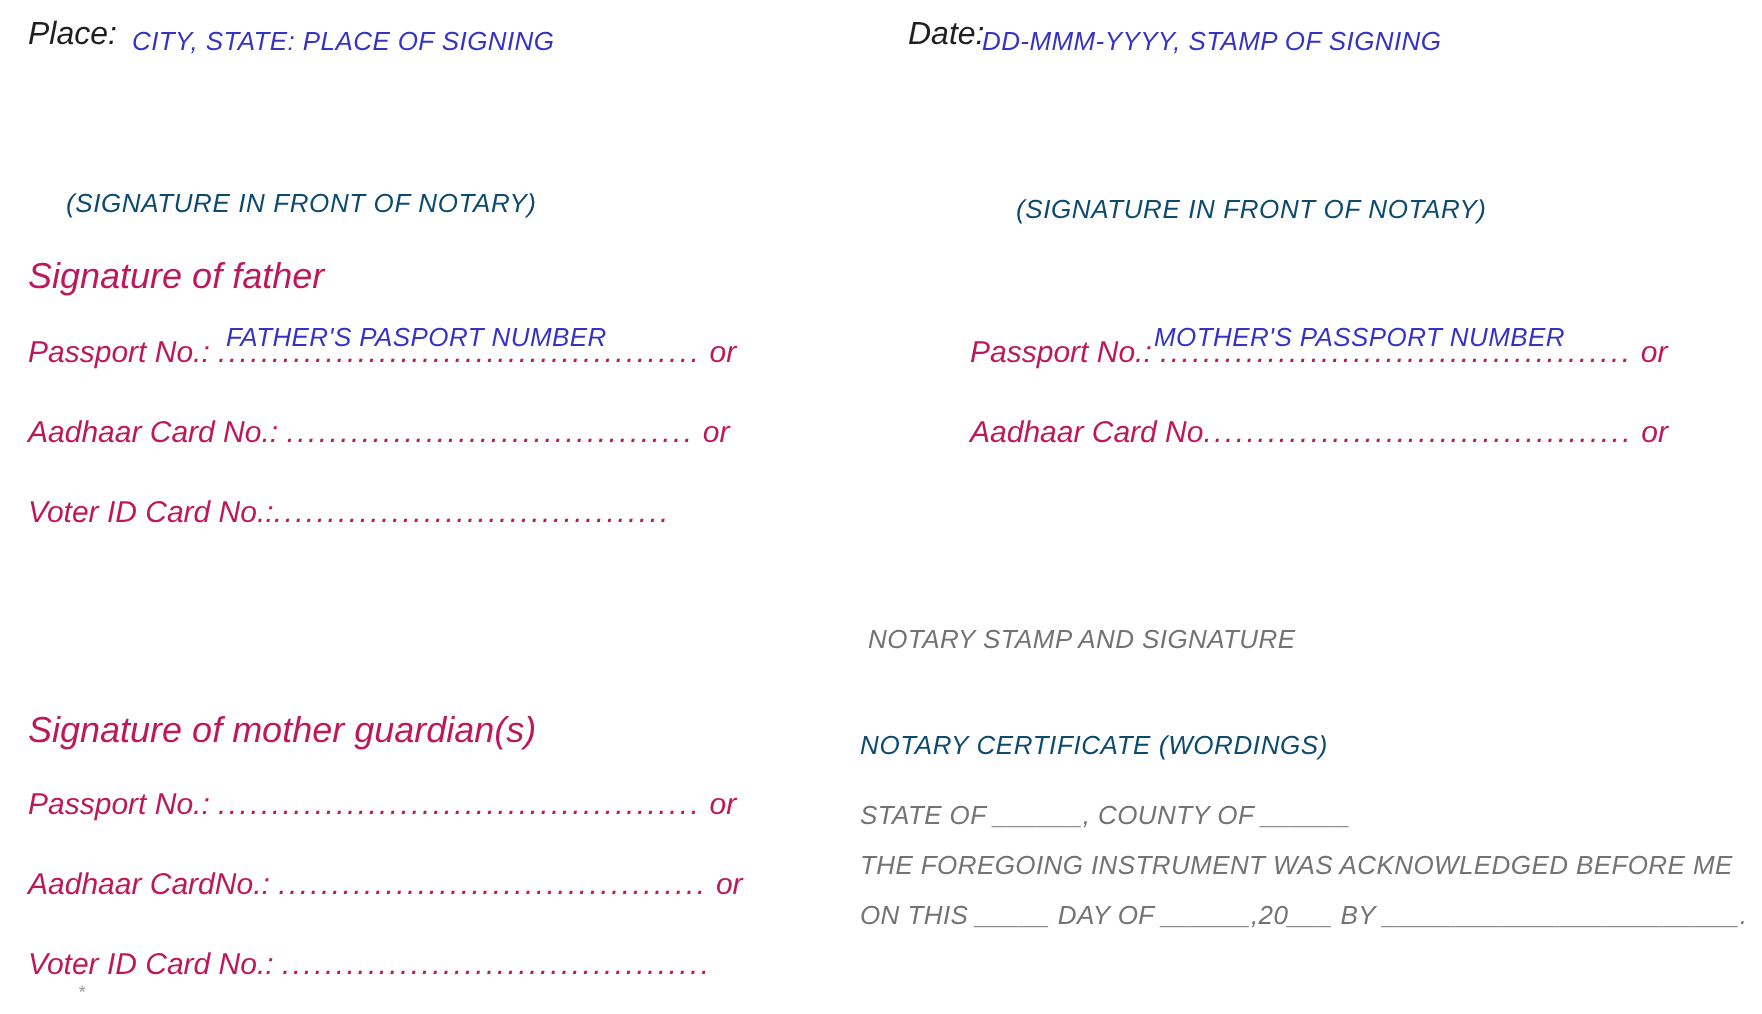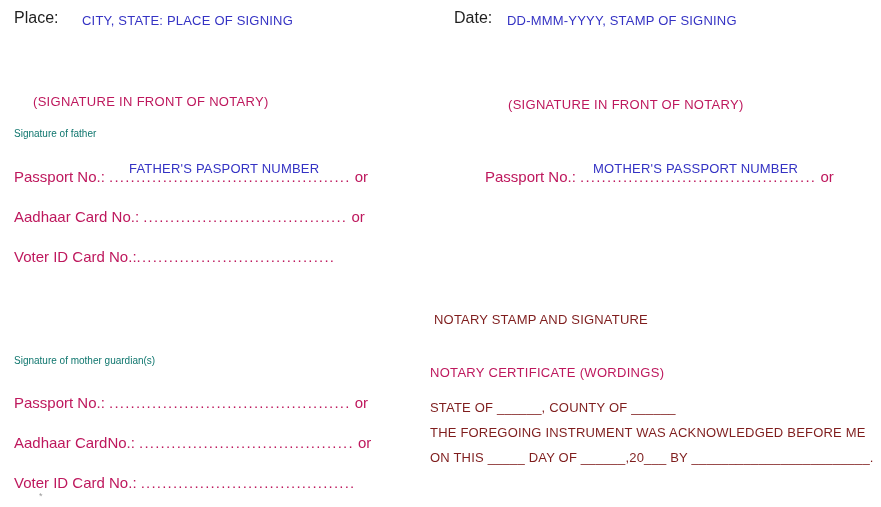--- a/index.html
+++ b/index.html
@@ -2,27 +2,28 @@
 <html><head>
 <meta charset="utf-8">
 <style>
   html,body{margin:0;padding:0;background:#ffffff;}
   #page{
     position:relative;
     width:881px;height:507px;
     background:#ffffff;
     font-family:"Liberation Sans", sans-serif;
     overflow:hidden;
+    font-style:italic;
   }
   .abs{position:absolute;white-space:nowrap;}
   .black-lg{font-size:16px;color:#1f1f1f;}
-  .black-md{font-size:10px;color:#0f766e;}
-  .blue-caps{font-size:13px;color:#3533c4;letter-spacing:0.2px;margin-left:16px;}
-  .gray-caps{font-size:13px;color:#be185d;letter-spacing:0.3px;}
-  .orange-caps{font-size:13px;color:#7f1d1d;letter-spacing:0.2px;}
+  .black-md{font-size:18px;color:#be185d;}
+  .blue-caps{font-size:13px;color:#3533c4;letter-spacing:0.2px;}
+  .gray-caps{font-size:13px;color:#0c4a6e;letter-spacing:0.3px;}
+  .orange-caps{font-size:13px;color:#737373;letter-spacing:0.2px;}
   .dots{letter-spacing:1.2px;}
   .row{font-size:15px;color:#be185d;}
   .footnote{font-size:9px;color:#9a9a9a;}
 </style>
 </head>
 <body>
 
 <div id="page">
 
   <span class="abs black-lg" style="left:14px;top:9px">Place:</span>
@@ -38,20 +39,21 @@
 
   <div class="abs row" style="left:14px;top:208px"><span>Aadhaar Card No.: </span><span class="dots">......................................</span><span> or</span></div>
 
   <div class="abs row" style="left:14px;top:248px"><span>Voter ID Card No.:</span><span class="dots">.....................................</span></div>
 
   <span class="abs gray-caps" style="left:508px;top:97px">(SIGNATURE IN FRONT OF NOTARY)</span>
 
   <div class="abs row" style="left:485px;top:168px"><span>Passport No.: </span><span class="dots">............................................</span><span> or</span></div>
   <span class="abs blue-caps" style="left:577px;top:161px">MOTHER'S PASSPORT NUMBER</span>
 
+  <div class="abs row" style="left:485px;top:208px"><span>Aadhaar Card No</span><span class="dots">........................................</span><span> or</span></div>
 
 
   <span class="abs orange-caps" style="left:434px;top:312px">NOTARY STAMP AND SIGNATURE</span>
 
   <span class="abs black-md" style="left:14px;top:355px">Signature of mother guardian(s)</span>
 
   <div class="abs row" style="left:14px;top:394px"><span>Passport No.: </span><span class="dots">.............................................</span><span> or</span></div>
 
   <div class="abs row" style="left:14px;top:474px"><span>Voter ID Card No.: </span><span class="dots">........................................</span></div>
 

